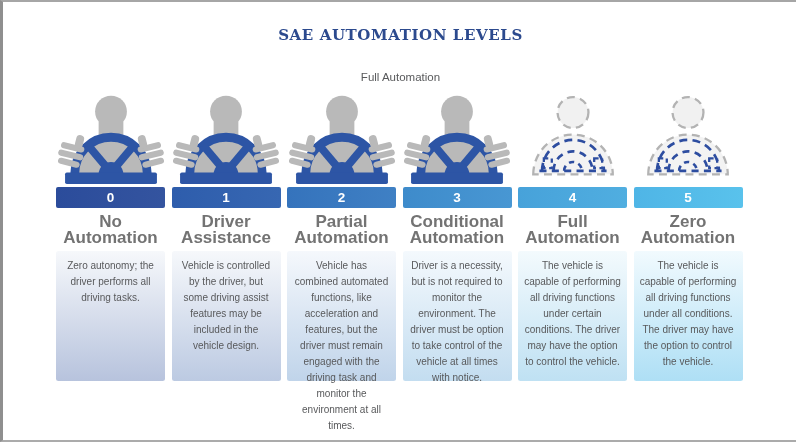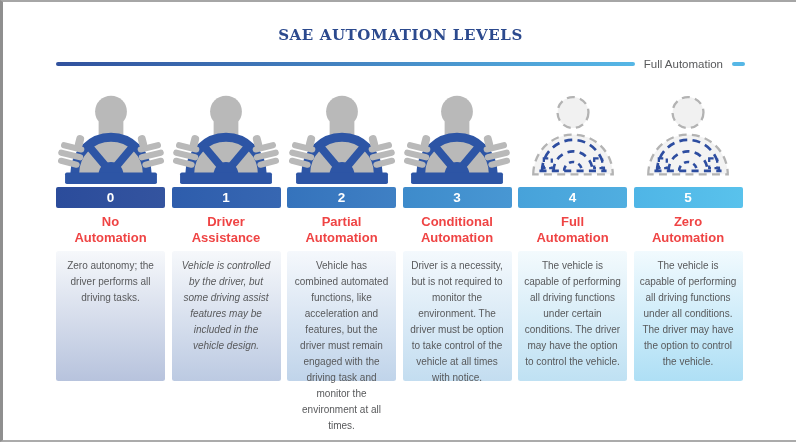--- a/index.html
+++ b/index.html
@@ -17,40 +17,40 @@
 
   h1.title {
     margin:0 0 18px 0;
     text-align:center;
     font-family:"DejaVu Serif", serif;
     font-size:15px;
     font-weight:bold;
     letter-spacing:0.6px;
   }
 
-  .rule-row { display:flex; align-items:center; gap:9px; height:4px; }
+  .rule-row { display:flex; align-items:center; gap:9px; height:4px;flex-direction:column; }
   .rule-line { flex:1; height:3.5px; border-radius:2px; }
   .rule-label { font-size:11.5px; color:#58595b; white-space:nowrap; }
   .rule-dash { width:13px; height:3.5px; border-radius:2px; }
 
   .columns { display:flex; gap:6.5px; margin-top:23px; }
   .col { width:109px; display:flex; flex-direction:column; }
 
   .icon-wrap { height:96px; display:flex; align-items:flex-end; justify-content:center; margin-bottom:2px; }
   svg.icon { width:106px; height:92px; display:block; }
 
   .banner {
     height:21px; border-radius:2px;
     display:flex; align-items:center; justify-content:center;
     color:#ffffff; font-weight:bold; font-size:13.5px;
   }
 
   .lvl-title {
-    text-align:center; font-size:13px; font-weight:bold;
-    color:#ef4444; line-height:16px; height:32px; margin:6px 0 5px 0;
+    text-align:center; font-size:17px; font-weight:bold;
+    color:#737373; line-height:16px; height:32px; margin:6px 0 5px 0;
   }
 
   .card { height:130px; border-radius:2.5px; padding:7px 6px; }
   .card p { margin:0; text-align:center; font-size:10px; line-height:16px; color:#58595b; }
 </style>
 </head>
 <body>
 
 <svg width="0" height="0" style="position:absolute" aria-hidden="true">
   <defs>
@@ -127,21 +127,21 @@
             <use href="#driver-solid"></use>
           </svg>
       </div>
       <div class="banner" style="background: linear-gradient(90deg, rgb(46, 93, 172), rgb(55, 103, 178));">
         <span>1</span>
       </div>
       <div class="lvl-title">
         <span>Driver</span><br>
         <span>Assistance</span>
       </div>
-      <div class="card" style="background: linear-gradient(rgb(246, 248, 251), rgb(188, 202, 226)); font-style: italic;">
+      <div class="card" style="background: linear-gradient(rgb(246, 248, 251), rgb(188, 202, 226));">
         <p>Vehicle is controlled by the driver, but some driving assist features may be included in the vehicle design.</p>
       </div>
     </div>
 
     <div class="col">
       <div class="icon-wrap">
         <svg class="icon" viewBox="0 0 120 104">
             <use href="#driver-solid"></use>
           </svg>
       </div>

